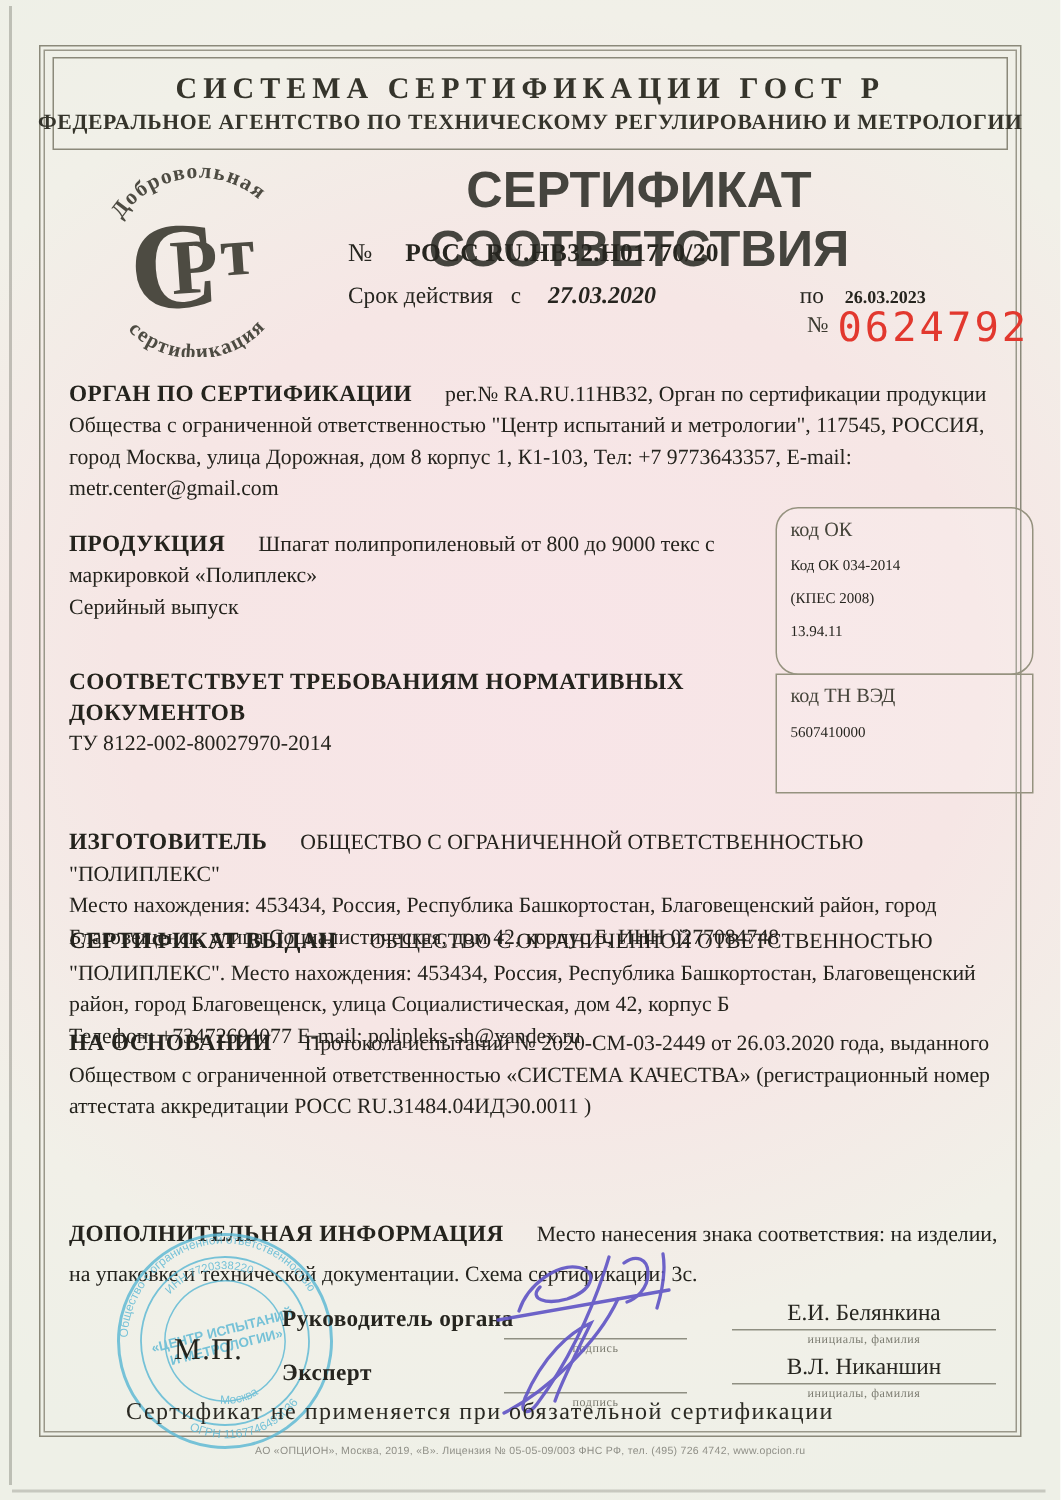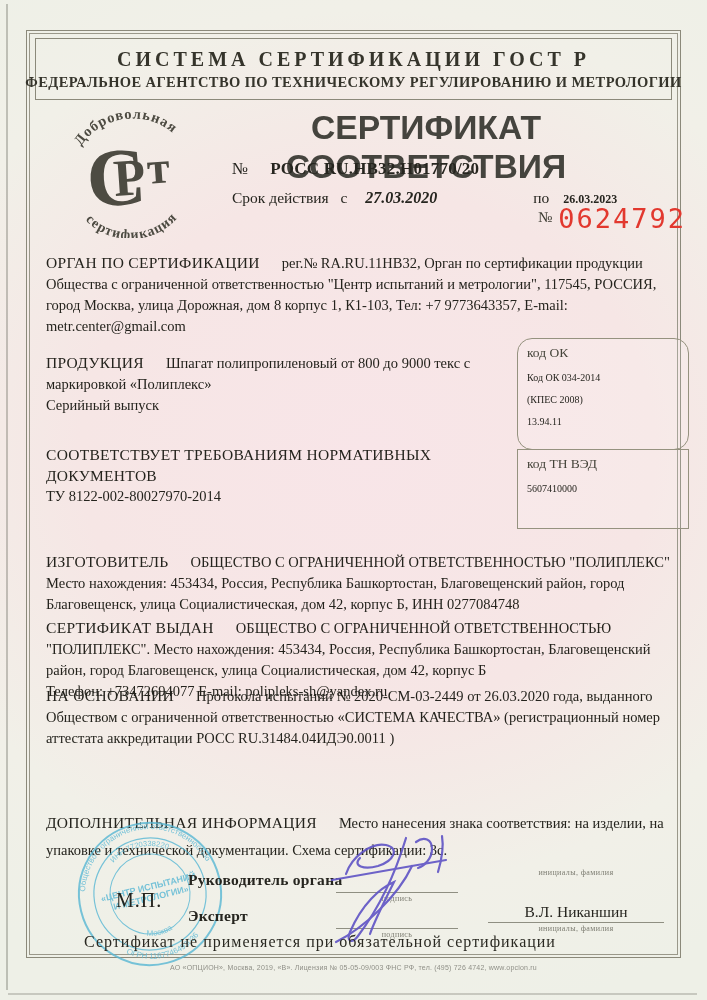--- a/index.html
+++ b/index.html
@@ -44,21 +44,21 @@
   .validity .to{font-weight:bold;font-size:12px;margin-left:10px;text-align:center;}
 
   .blank-no{position:absolute;left:538px;top:203px;white-space:nowrap;}
   .blank-no .nosym{font-size:15px;color:#3a392f;vertical-align:6px;margin-right:6px;}
   .blank-no .digits{
     font-family:"DejaVu Sans Mono", monospace;font-size:27px;letter-spacing:2px;
     color:#e2382e;
   }
 
   .sec{position:absolute;left:46px;font-size:14.5px;line-height:21px;color:#24231d;}
-  .sec .lbl{font-weight:normal;font-size:15.5px;letter-spacing:.3px;margin-right:22px;}
+  .sec .lbl{font-weight:bold;font-size:15.5px;letter-spacing:.3px;margin-right:22px;}
   .sec .blk{display:block;}
   #sec-organ{top:237px;width:624px;}
   #sec-production{top:337px;width:470px;}
   #sec-conforms{top:429px;width:470px;}
   #sec-conforms .lbl{display:block;margin-right:0;}
   #sec-manufacturer{top:536px;width:626px;}
   #sec-issued{top:602px;width:626px;}
   #sec-basis{top:670px;width:624px;}
   #sec-additional{top:794px;width:624px;line-height:27px;}
 
@@ -214,20 +214,21 @@
   <div class="sign-block" id="sign-head">
     <span class="space"></span>
     <span class="caption">подпись</span>
   </div>
   <div class="sign-block" id="sign-expert">
     <span class="space"></span>
     <span class="caption">подпись</span>
   </div>
 
   <div class="name-block" id="name-head">
+    <span class="name">Е.И. Белянкина</span>
     <span class="caption">инициалы, фамилия</span>
   </div>
   <div class="name-block" id="name-expert">
     <span class="name">В.Л. Никаншин</span>
     <span class="caption">инициалы, фамилия</span>
   </div>
 
   <svg class="sig-svg" width="160" height="140" viewBox="0 0 160 140">
     <g stroke="#6257c6" stroke-width="2.2" fill="none" stroke-linecap="round" opacity=".92">
       <path d="M28 58 C34 40 54 26 68 29 C82 32 76 45 60 50 C46 54 34 50 42 42"></path>

